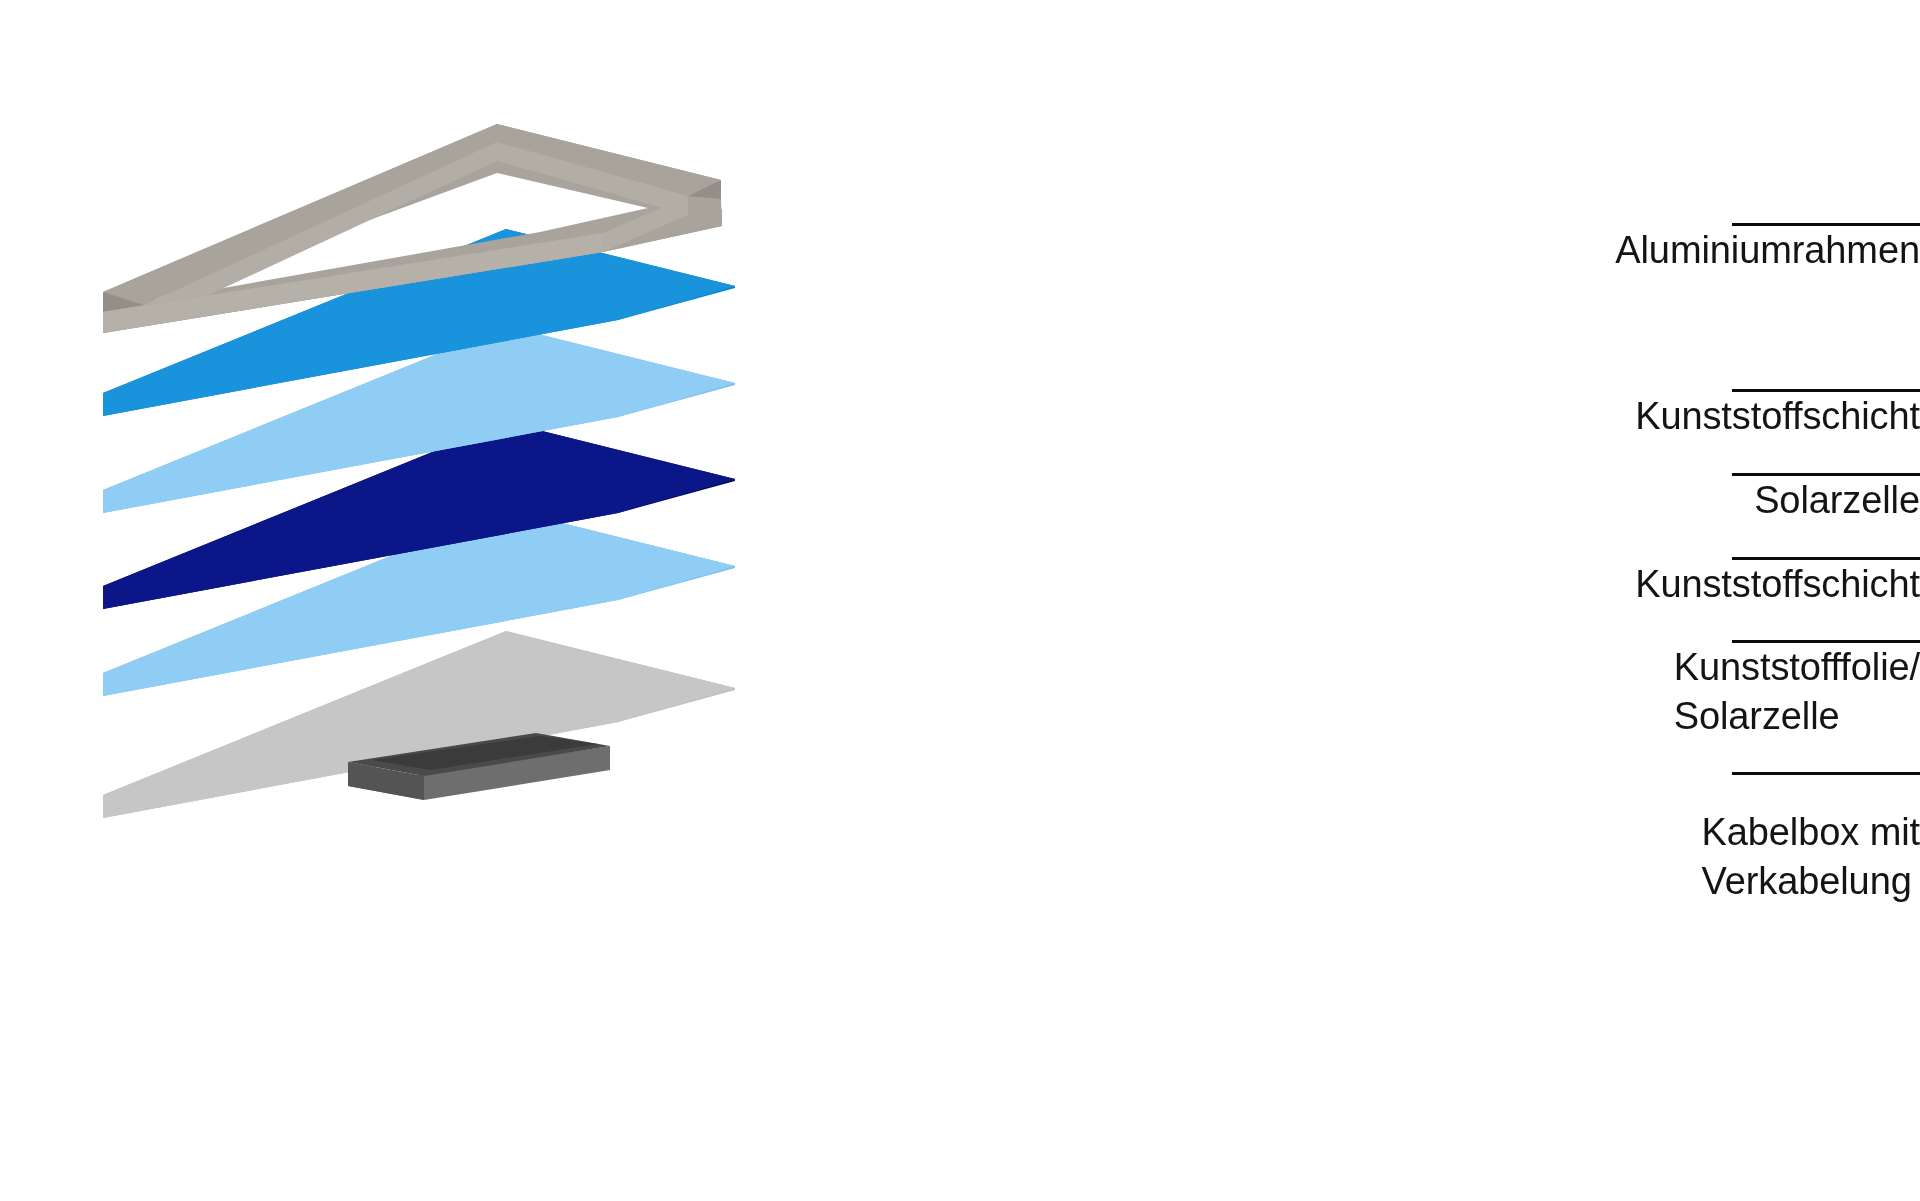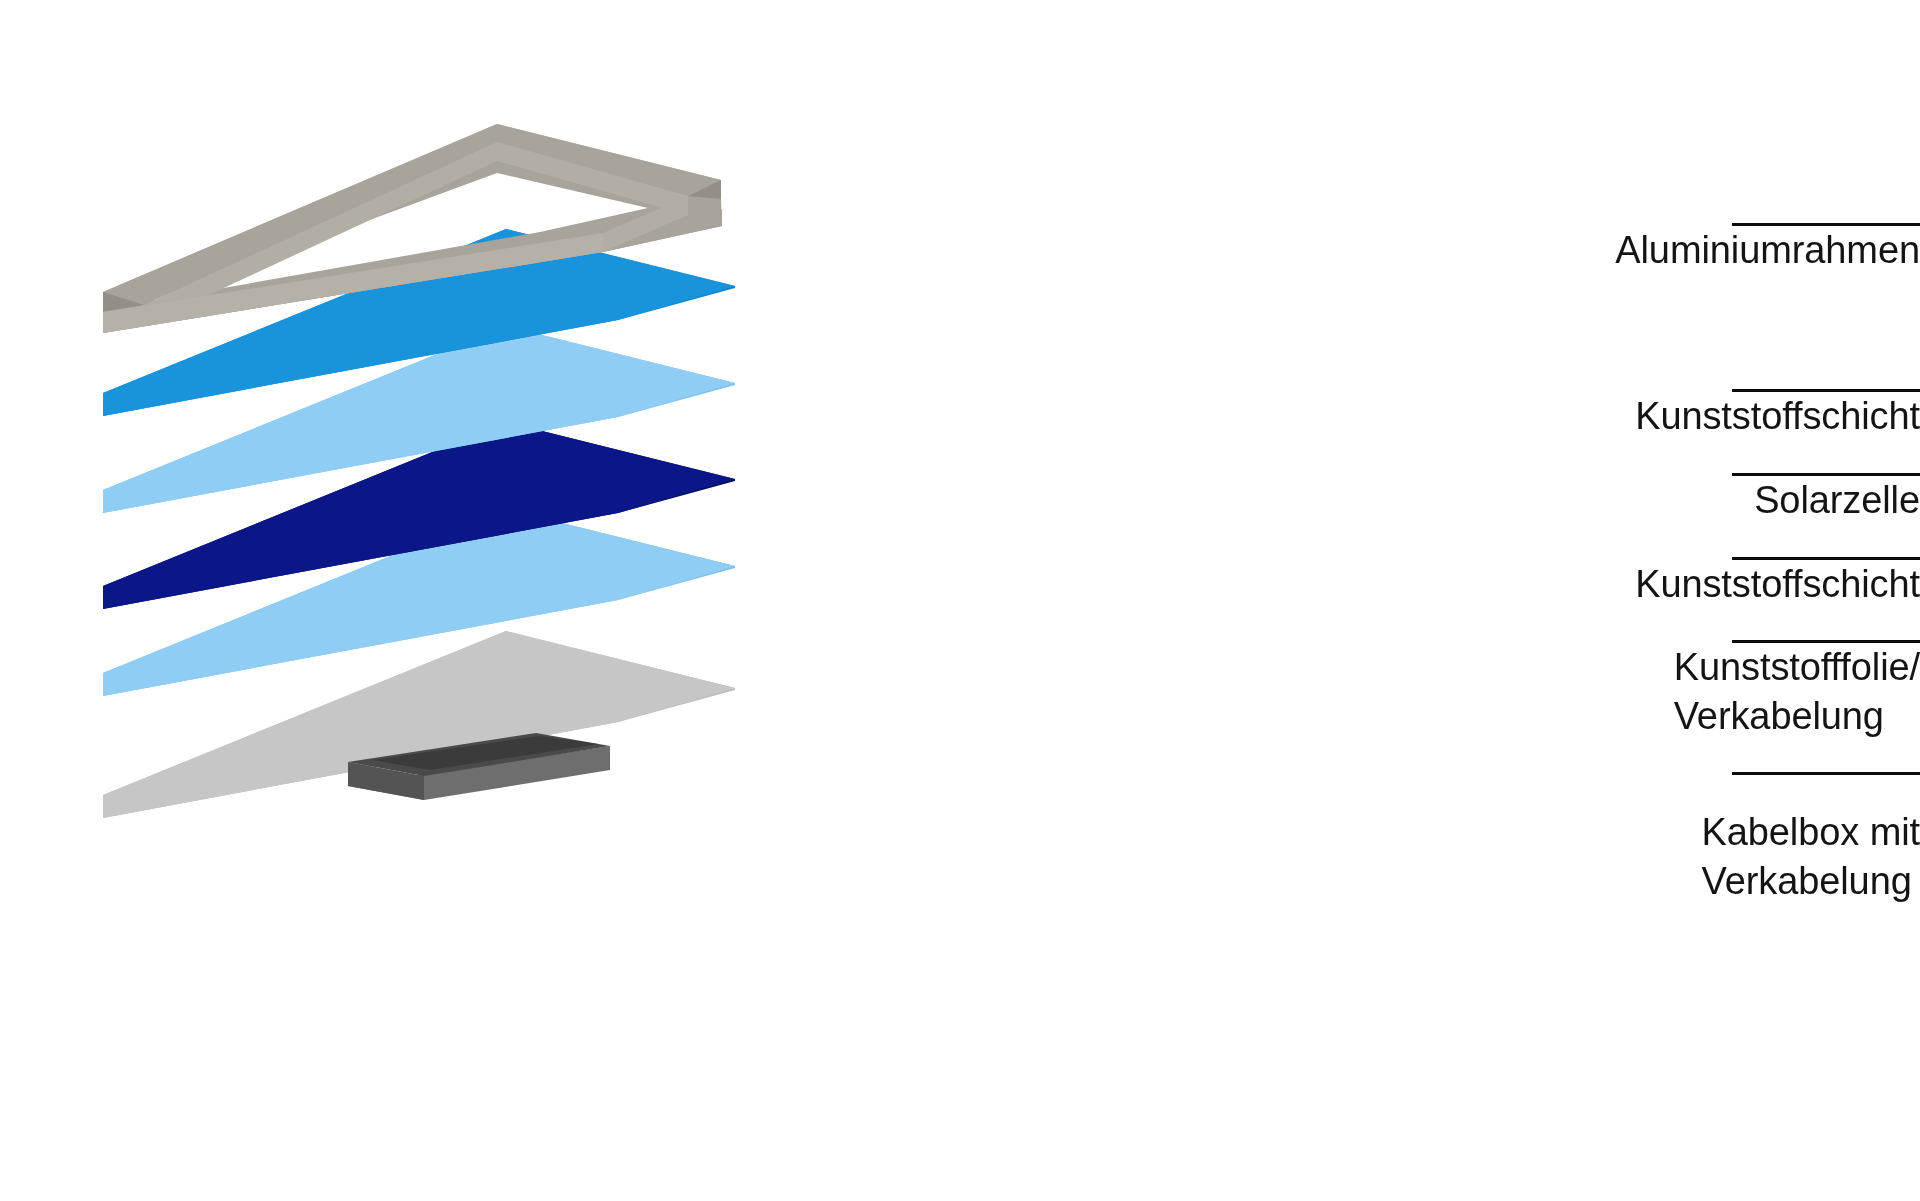--- a/index.html
+++ b/index.html
@@ -156,21 +156,21 @@
     </div>
 
     <div class="legend-row" style="top:530px;">
       <div class="leader"></div>
       <div class="legend-label">Kunststoffschicht</div>
     </div>
 
     <div class="legend-row" style="top:613px;">
       <div class="leader"></div>
       <div class="legend-label">Kunststofffolie/
-Verkabelung</div>
+Solarzelle</div>
     </div>
 
     <div class="legend-row" style="top:745px;gap:33px;">
       <div class="leader"></div>
       <div class="legend-label">Kabelbox mit
 Verkabelung</div>
     </div>
 
   </div>
 

